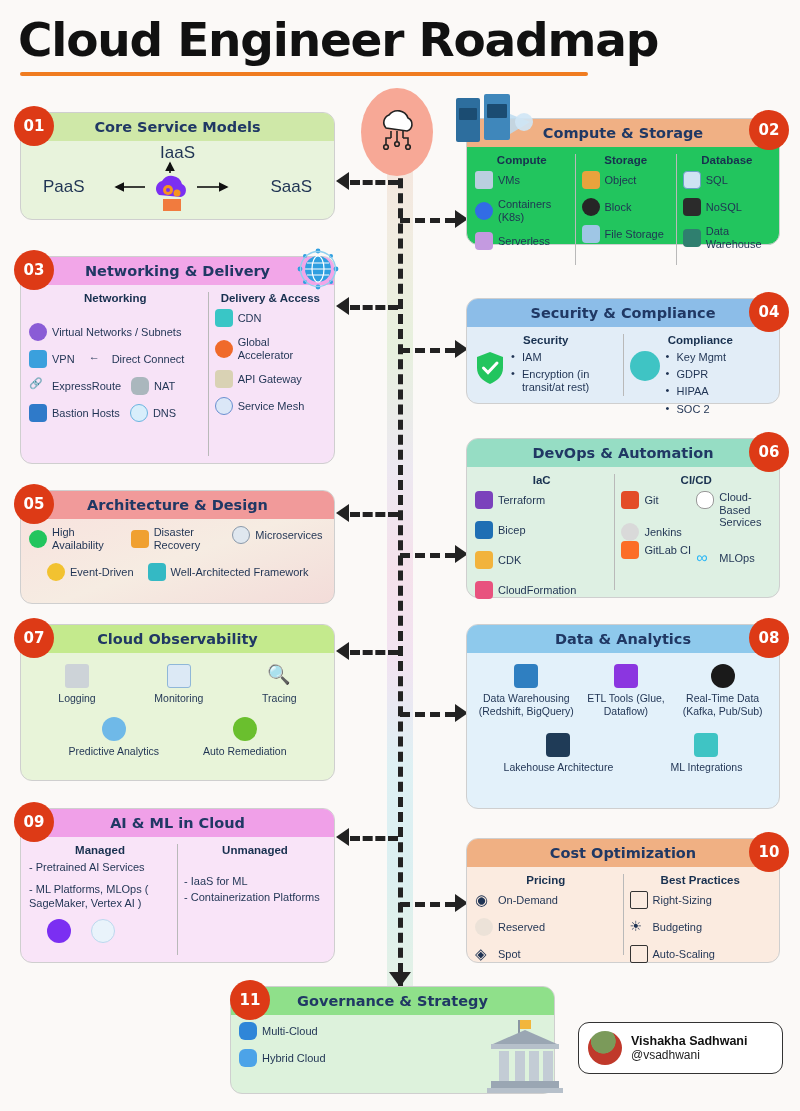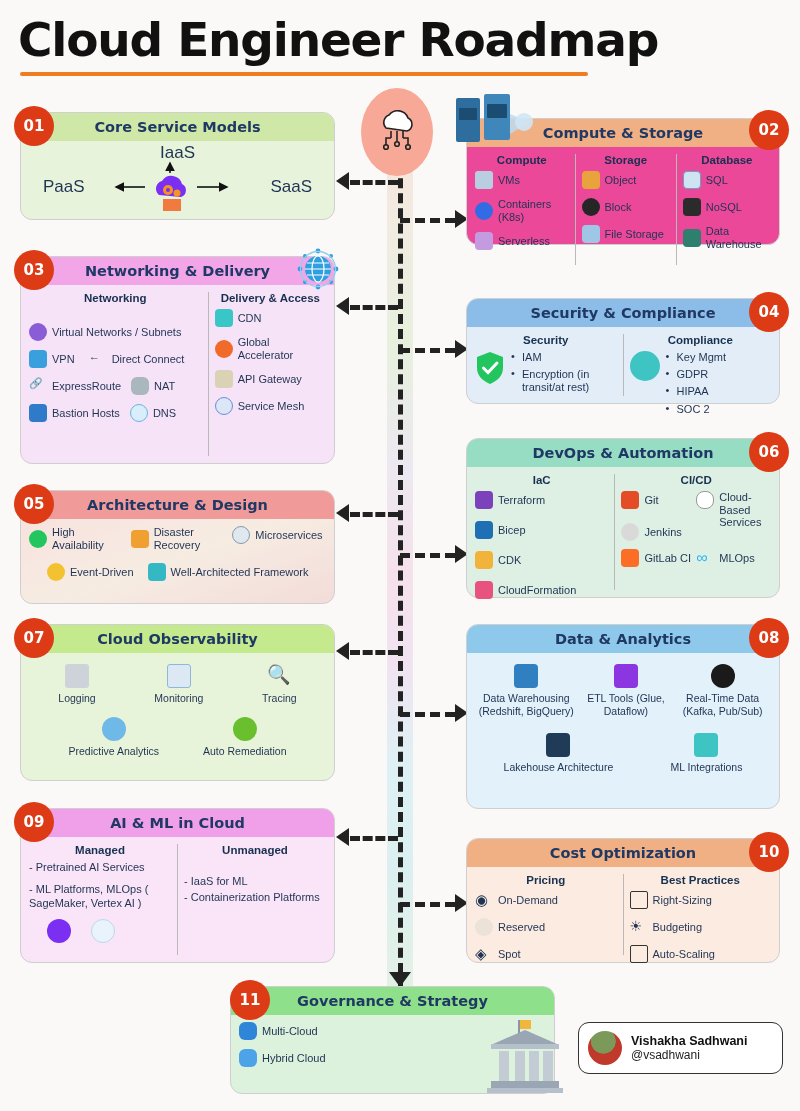--- a/index.html
+++ b/index.html
@@ -159,21 +159,21 @@
       <path d="M10 30a8 8 0 0 1 3-14 11 11 0 0 1 20 3 7 7 0 0 1-1 13z" fill="#7b2ff2"></path>
       <circle cx="19" cy="25" r="5" fill="#f7931e"></circle>
         <circle cx="19" cy="25" r="2" fill="#7b2ff2"></circle>
       <circle cx="28" cy="28" r="3.5" fill="#f7931e"></circle>
       <rect x="14" y="34" width="18" height="12" fill="#f26522" opacity=".85"></rect>
     </svg>
   </div>
 </div>
 <div class="badge" style="left:14px;top:106px;">01</div>
 
-<div class="card" style="left:466px;top:118px;width:314px;height:127px;background:#ec4899;">
+<div class="card" style="left:466px;top:118px;width:314px;height:127px;background:#22c55e;">
   <div class="card-hd" style="background:#f0b084;">Compute &amp; Storage</div>
   <div class="card-bd cols" style="height:126px;">
     <div style="flex:1.06;">
       <div class="colhead">Compute</div>
       <div class="itm">
           <span class="ico" style="background:#b9cfe0;border-radius:3px;"></span>
           <span>VMs</span>
         </div>
       <div class="itm">
           <span class="ico" style="background:#326ce5;border-radius:50%;"></span>
@@ -391,21 +391,21 @@
     </div>
     <div class="vdiv"></div>
     <div style="flex:1.12;">
       <div class="colhead">CI/CD</div>
       <div style="display:flex;">
         <div style="flex:1;">
           <div class="itm" style="margin-bottom:14px;">
               <span class="ico" style="background:#e34c26;"></span>
               <span>Git</span>
             </div>
-          <div class="itm" style="margin-bottom:8px;">
+          <div class="itm" style="margin-bottom:0;">
               <span class="ico" style="background:#d9d9d9;border-radius:50%;"></span>
               <span>Jenkins</span>
             </div>
           <div class="itm" style="margin:0;">
               <span class="ico" style="background:#fc6d26;"></span>
               <span>GitLab CI</span>
             </div>
         </div>
         <div style="flex:1;">
           <div class="itm" style="align-items:flex-start;margin-bottom:20px;">

